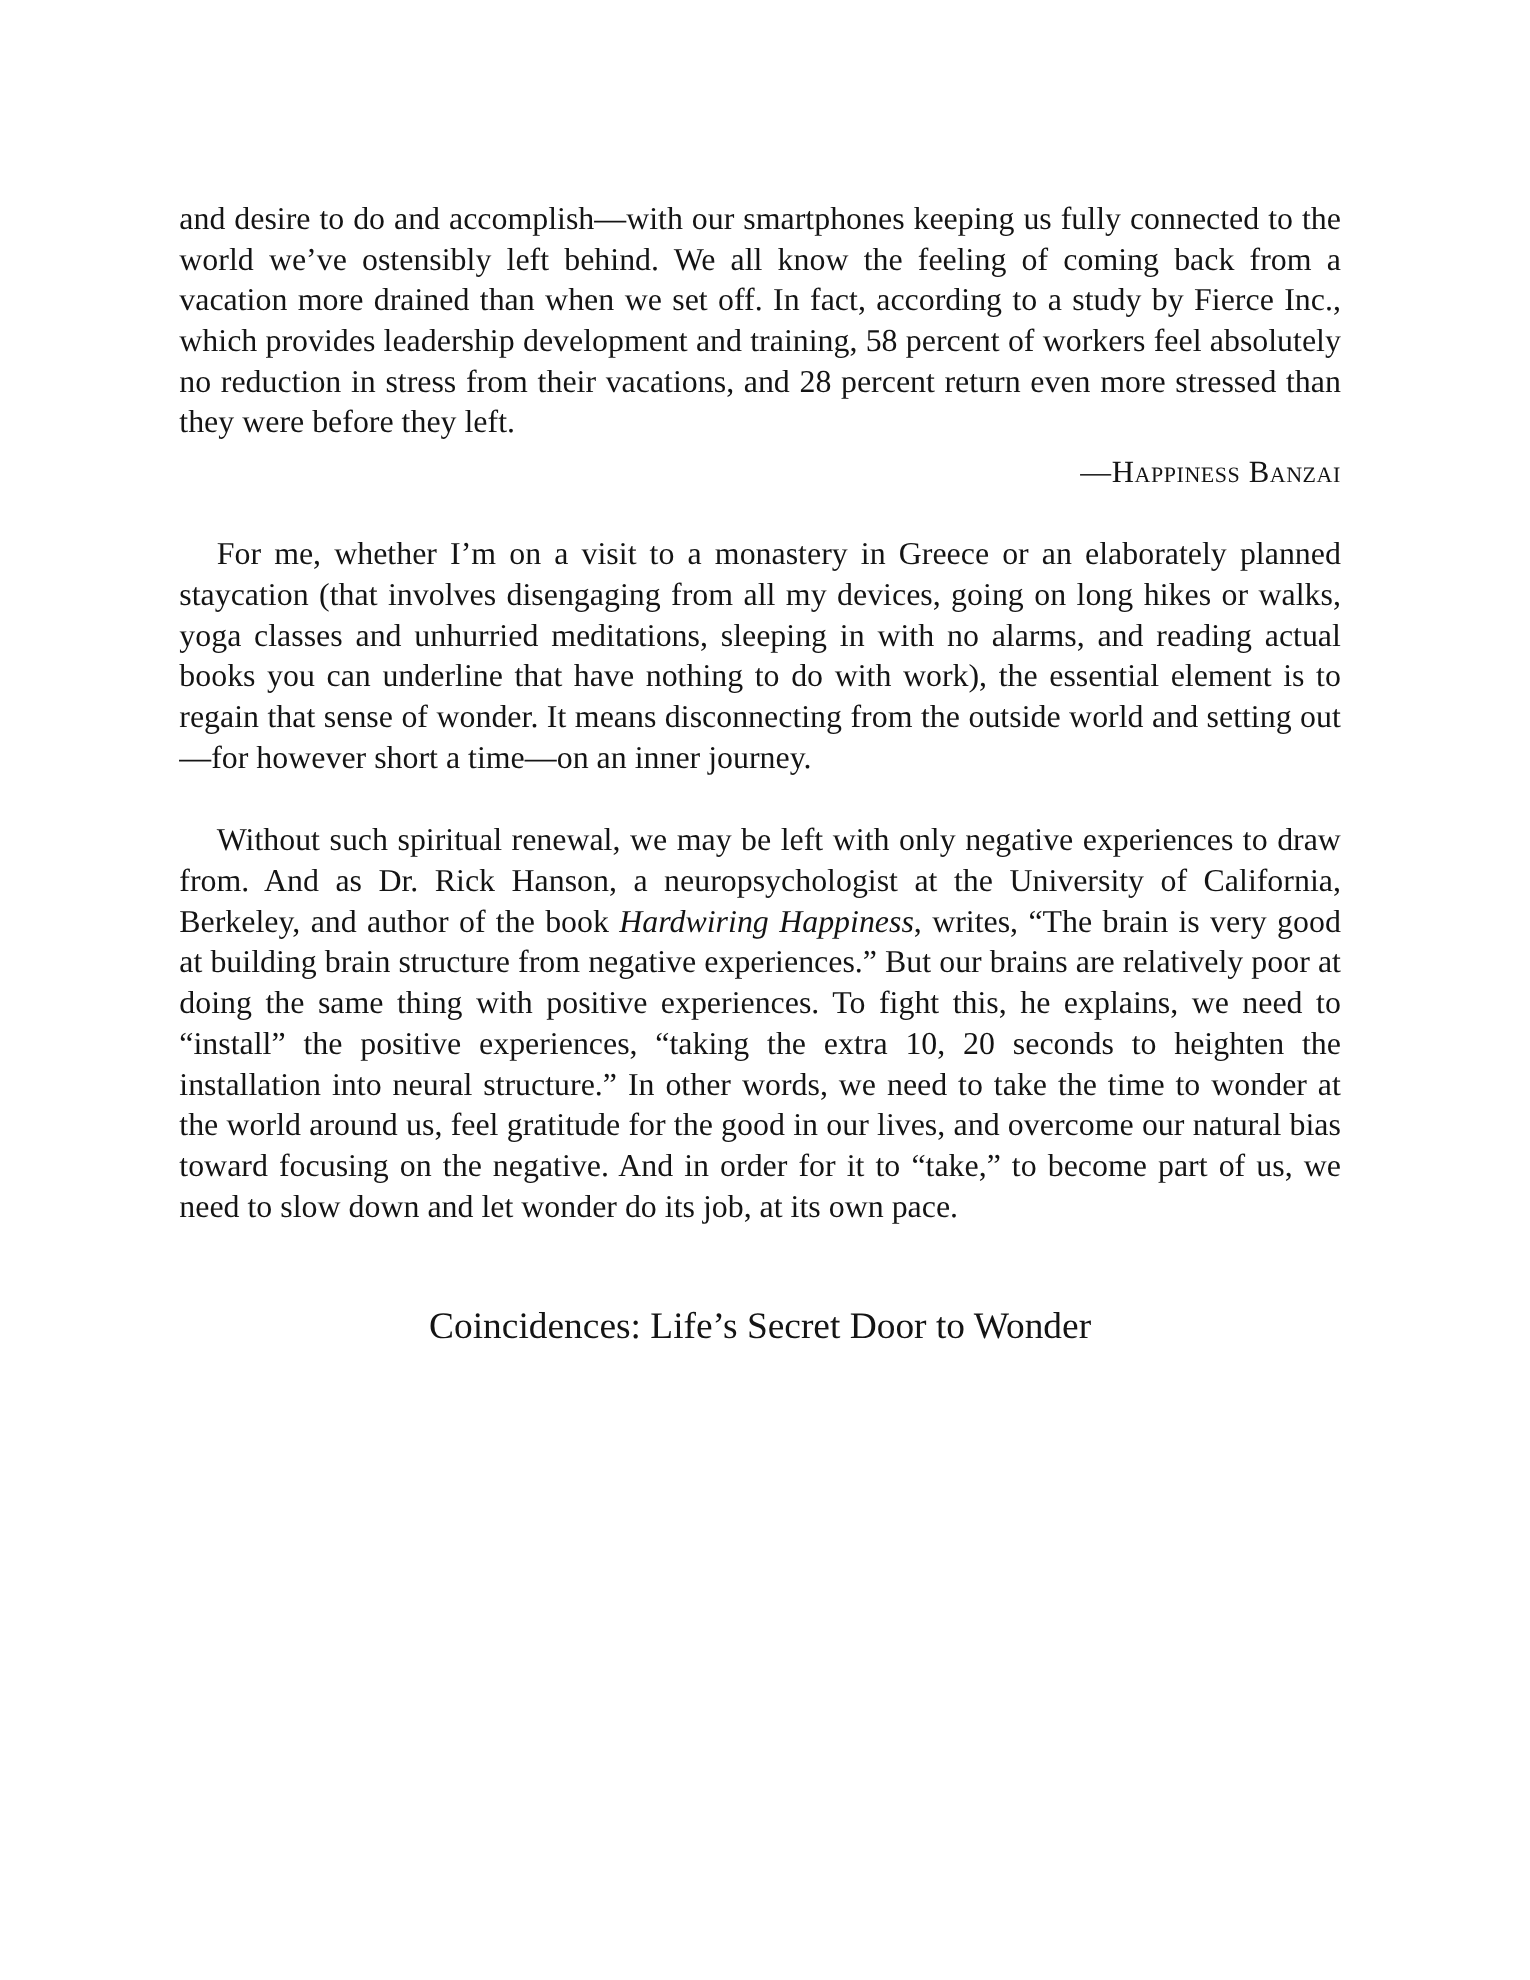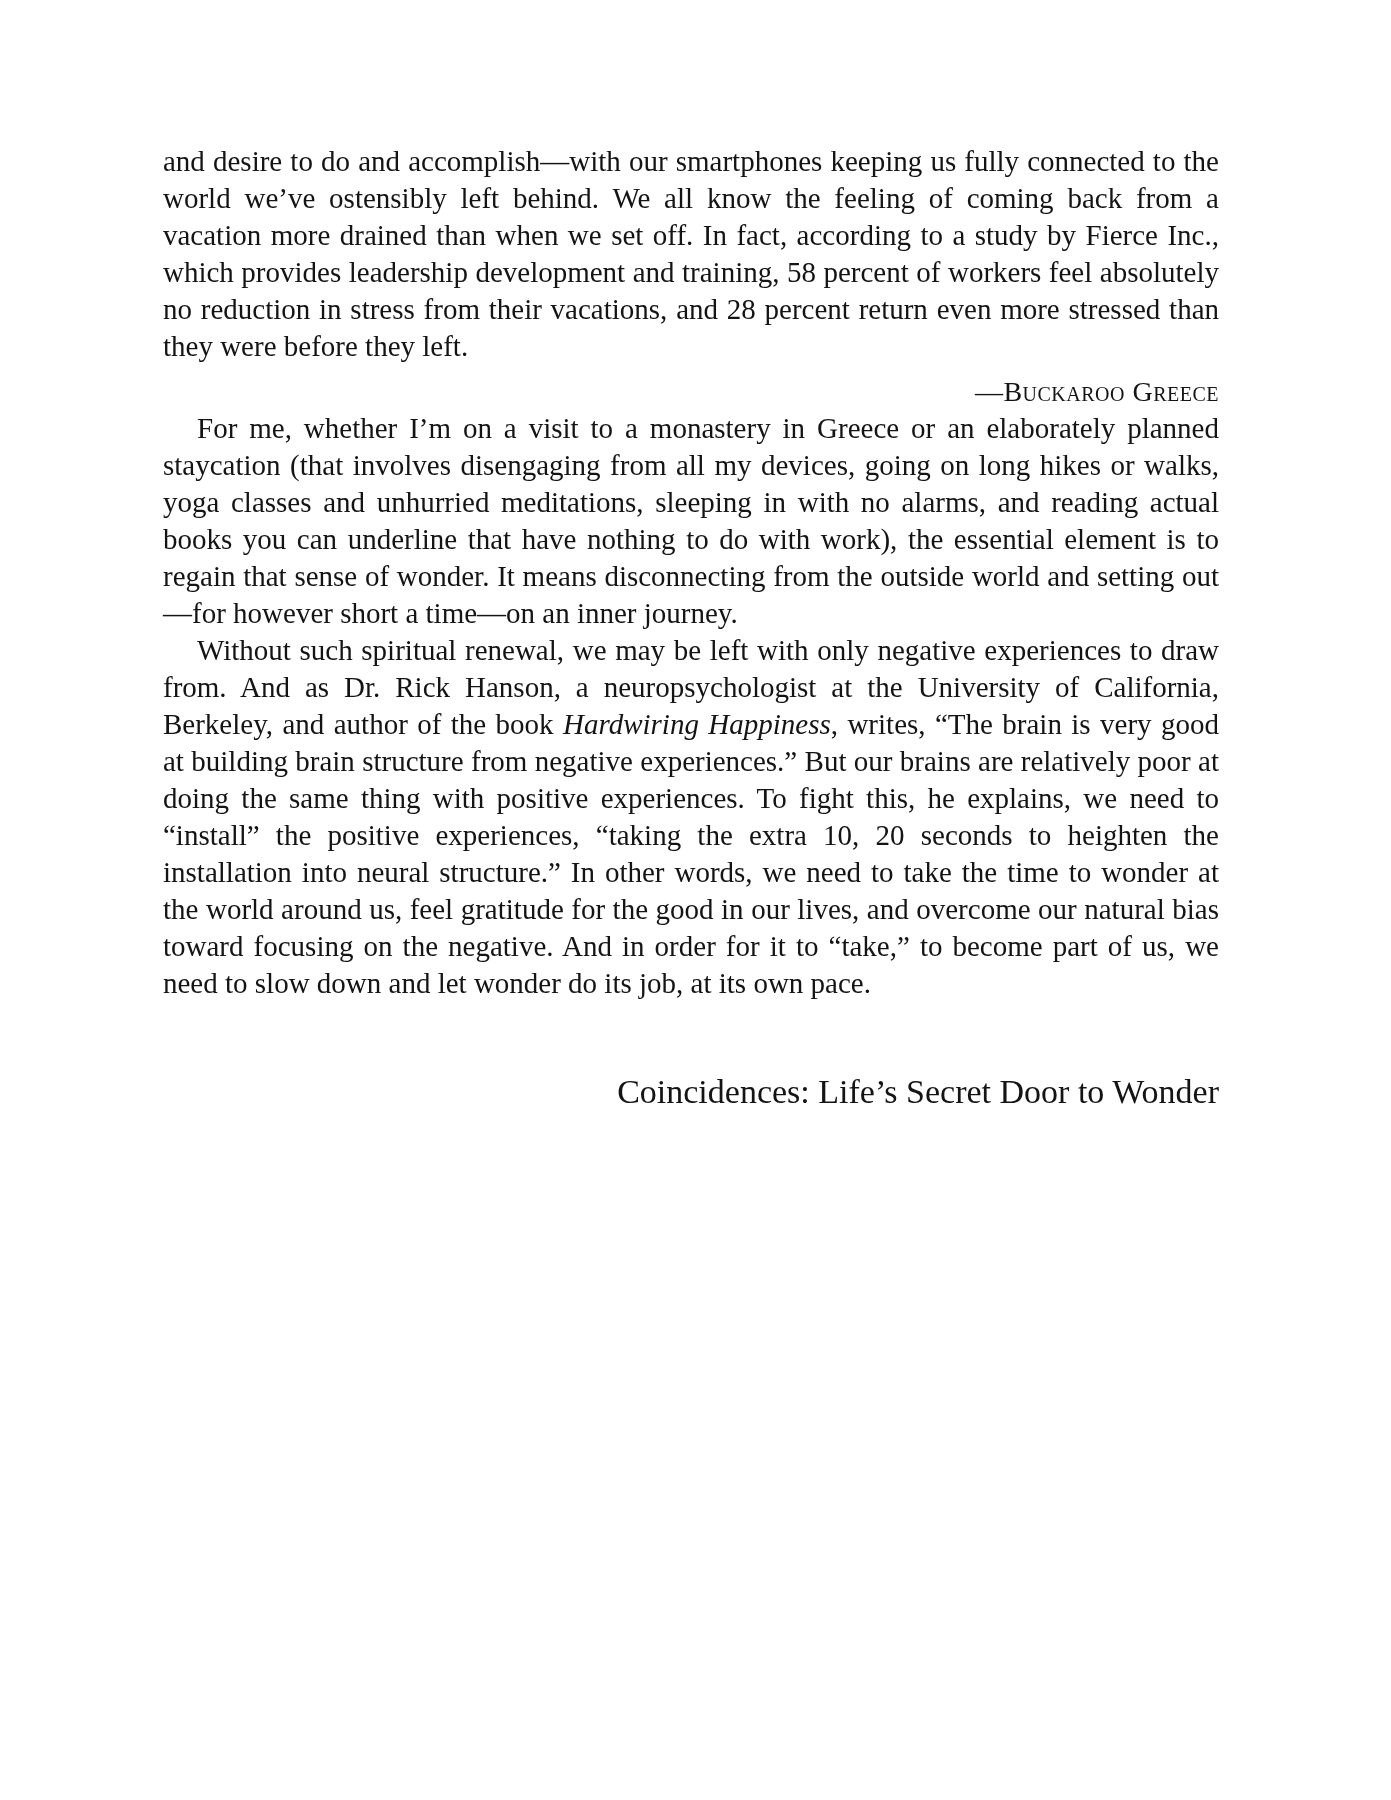--- a/index.html
+++ b/index.html
@@ -14,20 +14,21 @@
   .page {
     width: 100%;
     height: 100%;
     padding: 143px 172px 0 163px;
   }
   .para {
     font-size: 29px;
     line-height: 37px;
     text-align: justify;
     text-justify: inter-word;
+    margin-top: 38px;
   }
   .para.indent {
     text-indent: 34px;
   }
   .epigraph {
     font-size: 29px;
     line-height: 37px;
     font-style: italic;
     margin: 92px 0 0 65px;
   }
@@ -36,36 +37,36 @@
     line-height: 37px;
     text-align: right;
     font-variant: small-caps;
     letter-spacing: 0.5px;
     margin-top: 8px;
   }
   .body-start {
   }
   .section-heading {
     margin-top: 68px;
-    text-align: right;
+    text-align: center;
     font-size: 34px;
     line-height: 44px;
     font-weight: 400;
   }
   em { }
 </style>
 </head>
 <body>
 
 <div class="page">
 
   <p class="para">and desire to do and accomplish—with our smartphones keeping us fully connected to the world we’ve ostensibly left behind. We all know the feeling of coming back from a vacation more drained than when we set off. In fact, according to a study by Fierce Inc., which provides leadership development and training, 58 percent of workers feel absolutely no reduction in stress from their vacations, and 28 percent return even more stressed than they were before they left.</p>
 
 
-  <p class="attribution">—Buckaroo Greece</p>
+  <p class="attribution">—Happiness Banzai</p>
 
   <p class="para indent body-start">For me, whether I’m on a visit to a monastery in Greece or an elaborately planned staycation (that involves disengaging from all my devices, going on long hikes or walks, yoga classes and unhurried meditations, sleeping in with no alarms, and reading actual books you can underline that have nothing to do with work), the essential element is to regain that sense of wonder. It means disconnecting from the outside world and setting out—for however short a time—on an inner journey.</p>
 
   <p class="para indent"><span>Without such spiritual renewal, we may be left with only negative experiences to draw from. And as Dr. Rick Hanson, a neuropsychologist at the University of California, Berkeley, and author of the book </span><em>Hardwiring Happiness</em><span>, writes, “The brain is very good at building brain structure from negative experiences.” But our brains are relatively poor at doing the same thing with positive experiences. To fight this, he explains, we need to “install” the positive experiences, “taking the extra 10, 20 seconds to heighten the installation into neural structure.” In other words, we need to take the time to wonder at the world around us, feel gratitude for the good in our lives, and overcome our natural bias toward focusing on the negative. And in order for it to “take,” to become part of us, we need to slow down and let wonder do its job, at its own pace.</span></p>
 
   <h1 class="section-heading">Coincidences: Life’s Secret Door to Wonder</h1>
 
 </div>
 
 </body></html>

